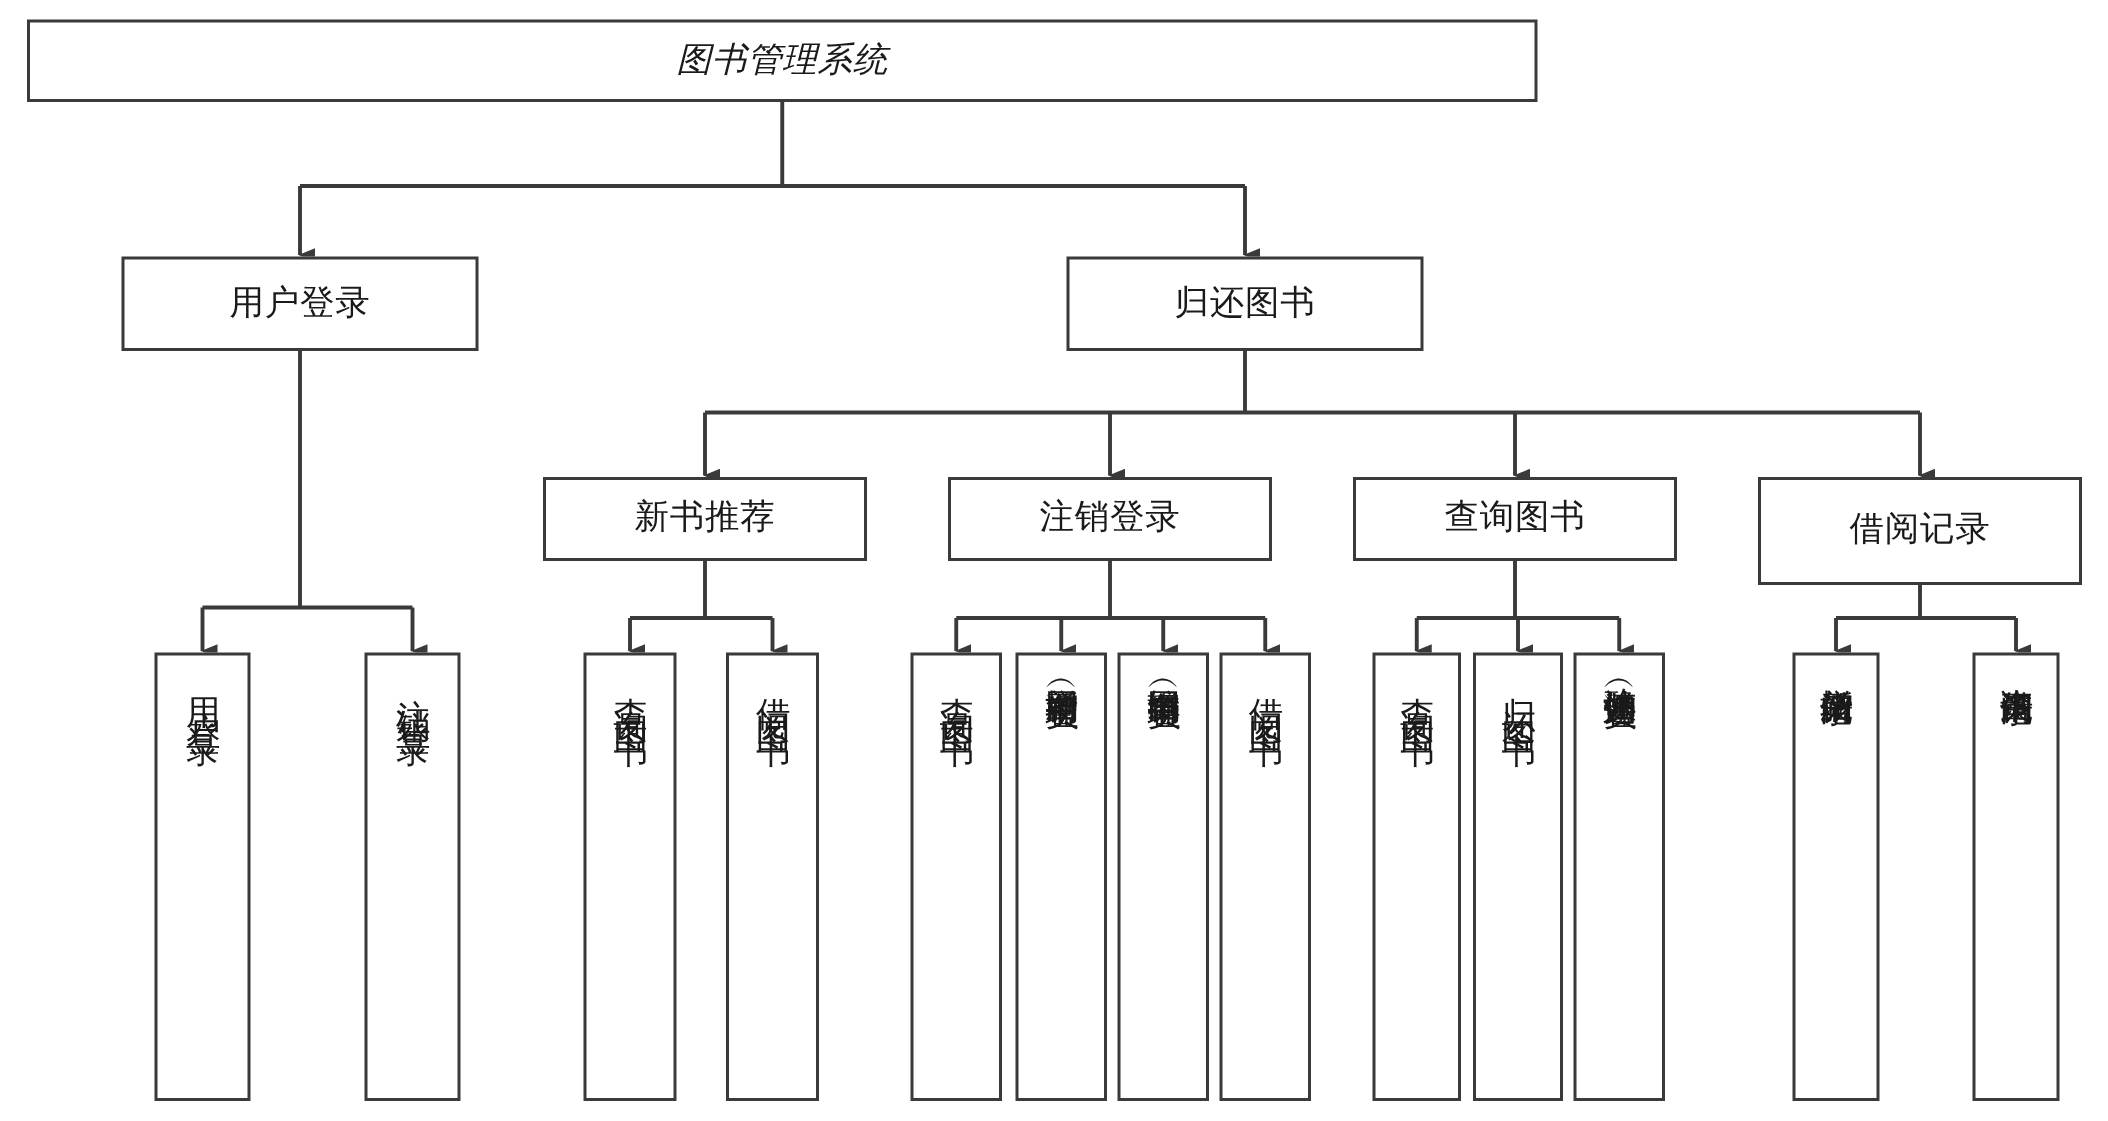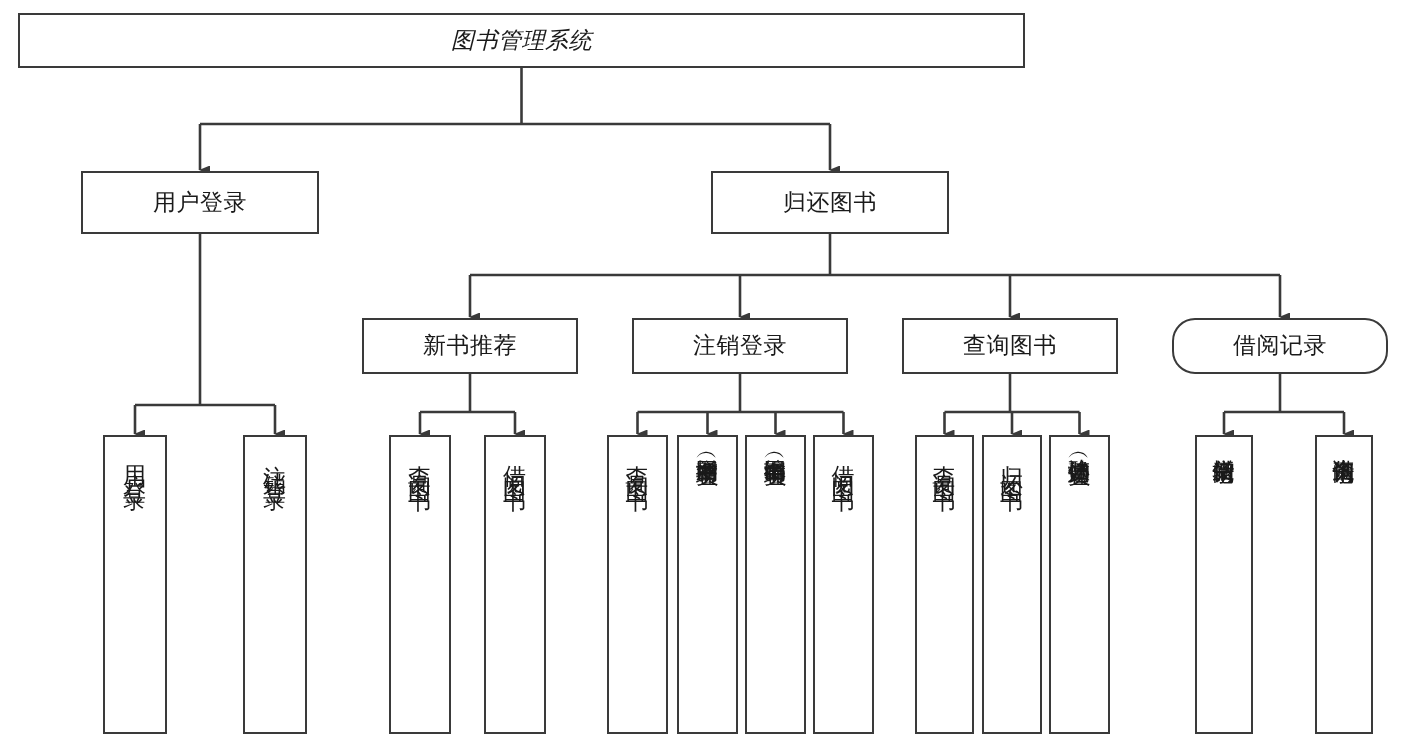--- a/index.html
+++ b/index.html
@@ -141,21 +141,21 @@
       </div>
       <div class="node horiz" style="left: 362px; top: 318px; width: 216px; height: 56px;">
         <span class="label">新书推荐</span>
       </div>
       <div class="node horiz" style="left: 632px; top: 318px; width: 216px; height: 56px;">
         <span class="label">注销登录</span>
       </div>
       <div class="node horiz" style="left: 902px; top: 318px; width: 216px; height: 56px;">
         <span class="label">查询图书</span>
       </div>
-      <div class="node horiz" style="left: 1172px; top: 318px; width: 216px; height: 56px; border-radius: 23px;">
+      <div class="node horiz" style="left: 1172px; top: 318px; width: 216px; height: 72px;">
         <span class="label">借阅记录</span>
       </div>
       <div class="node vert mid-text" style="left: 103px; top: 435px; width: 64px; height: 299px;">
         <span class="label">用户登录</span>
       </div>
       <div class="node vert mid-text" style="left: 243px; top: 435px; width: 64px; height: 299px;">
         <span class="label">注销登录</span>
       </div>
       <div class="node vert mid-text" style="left: 389px; top: 435px; width: 62px; height: 299px;">
         <span class="label">查询图书</span>

